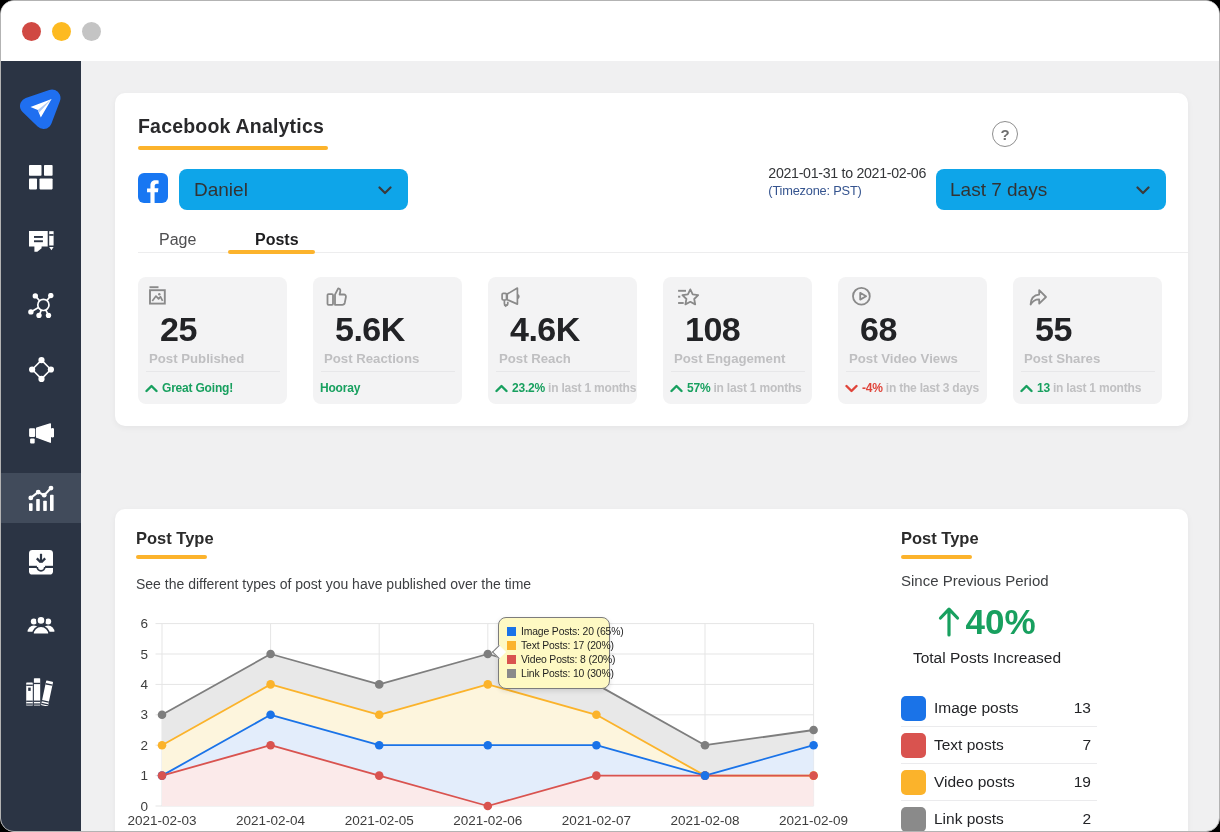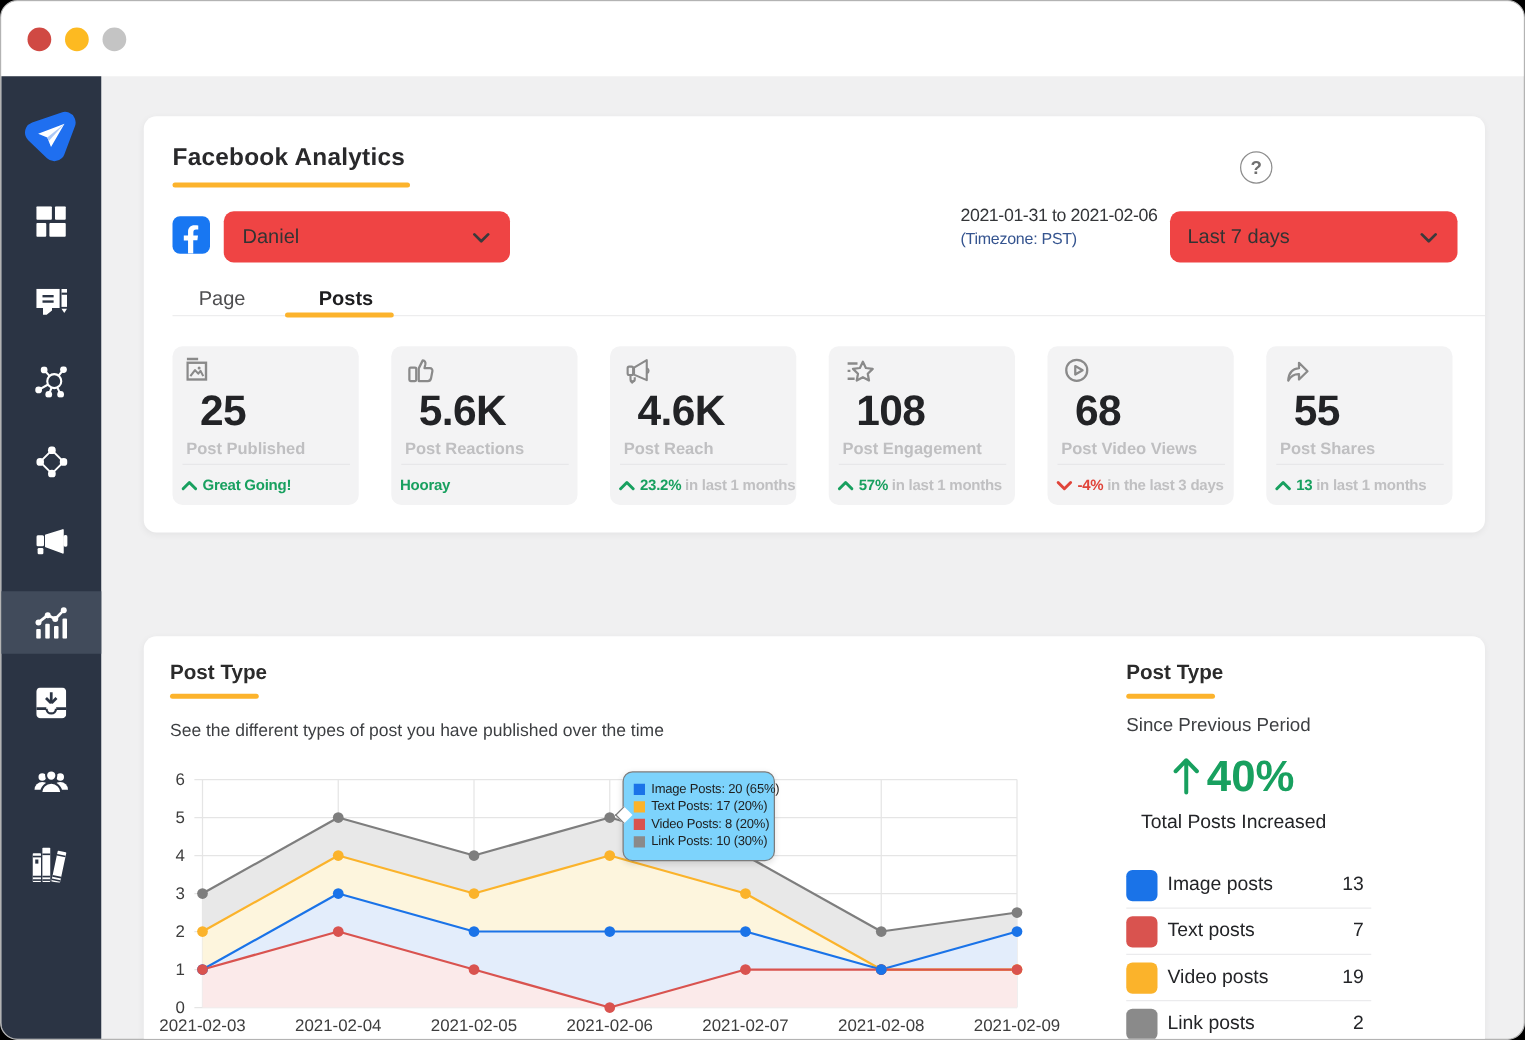--- a/index.html
+++ b/index.html
@@ -31,22 +31,22 @@
   .help-circle { position:absolute; left:877px; top:28px; width:26px; height:26px;
     border:1.5px solid #8e8e8e; border-radius:50%; color:#6f6f6f; font-size:15px; font-weight:bold;
     display:flex; align-items:center; justify-content:center; background:#fff; }
   .btn-outline { position:absolute; background:#fff; border:2px solid #1266e3; border-radius:8px;
     color:#1266e3; font-weight:bold; display:flex; align-items:center; justify-content:center; }
   .download-btn { left:919px; top:21px; width:131px; height:41px; font-size:16px; }
   .analyze-btn { left:321px; top:75px; width:116px; height:42px; font-size:15px; }
 
   .fb-badge { position:absolute; left:23px; top:80px; width:30px; height:30px; border-radius:6px;
     background:#1877f2; overflow:hidden; }
-  .select { position:absolute; background:#ef4444; border-radius:8px; display:flex;
-    align-items:center; font-size:16px; color:#333; }
+  .select { position:absolute; background:#0ea5e9; border-radius:8px; display:flex;
+    align-items:center; font-size:19px; color:#333; }
   .account-select { left:64px; top:76px; width:229px; height:41px; padding-left:15px; }
   .period-select { left:821px; top:76px; width:230px; height:41px; padding-left:14px; }
   .chev { position:absolute; right:16px; top:50%; margin-top:-4px; }
 
   .dates { position:absolute; right:262px; top:72px; text-align:left; }
   .date-range { font-size:14.2px; letter-spacing:-0.3px; color:#333538; }
   .timezone { font-size:12.8px; letter-spacing:-0.2px; color:#35548f; margin-top:2px; }
 
   .tabs-line { position:absolute; left:23px; right:0; top:159px; height:1px; background:#ededee; }
   .tab { position:absolute; top:138px; font-size:16px; color:#4e4e50; }
@@ -65,22 +65,22 @@
   .m-down { color:#e0443a; }
   .m-rest { color:#c0c0c2; margin-left:3px; }
 
   .section-title { position:absolute; font-size:16.5px; font-weight:bold; color:#2b2b2b; }
   .chart-title { left:21px; top:20px; }
   .chart-title-u { left:21px; top:46px; width:71px; }
   .chart-sub { position:absolute; left:21px; top:67px; font-size:14px; color:#3d3f42; }
 
   .chart-svg { position:absolute; left:0; top:95px; }
 
-  .tooltip { position:absolute; left:383px; top:108px; width:122px; height:72px;
-    background:#7dd3fc; border:1.5px solid #7c7c7c; border-radius:8px;
+  .tooltip { position:absolute; left:383px; top:108px; width:112px; height:72px;
+    background:#fef9c3; border:1.5px solid #7c7c7c; border-radius:8px;
     box-shadow:0 2px 5px rgba(0,0,0,0.12); padding:6px 6px 4px 8px; z-index:5; }
   .tooltip:before { content:""; position:absolute; left:-5.5px; top:29px; width:9px; height:9px;
     background:#fff; border-left:1.5px solid #7c7c7c; border-bottom:1.5px solid #7c7c7c;
     transform:rotate(45deg); }
   .tt-row { display:flex; align-items:center; height:14px; }
   .tt-sq { width:9px; height:9px; margin-right:5px; flex:none; }
   .tt-label { font-size:10.4px; letter-spacing:-0.15px; color:#1f1f1f; white-space:nowrap; }
 
   .summary { position:absolute; left:786px; top:0; width:301px; height:340px; }
   .sum-title { left:0px; top:20px; position:absolute; font-size:16.5px; font-weight:bold; color:#2b2b2b; }

